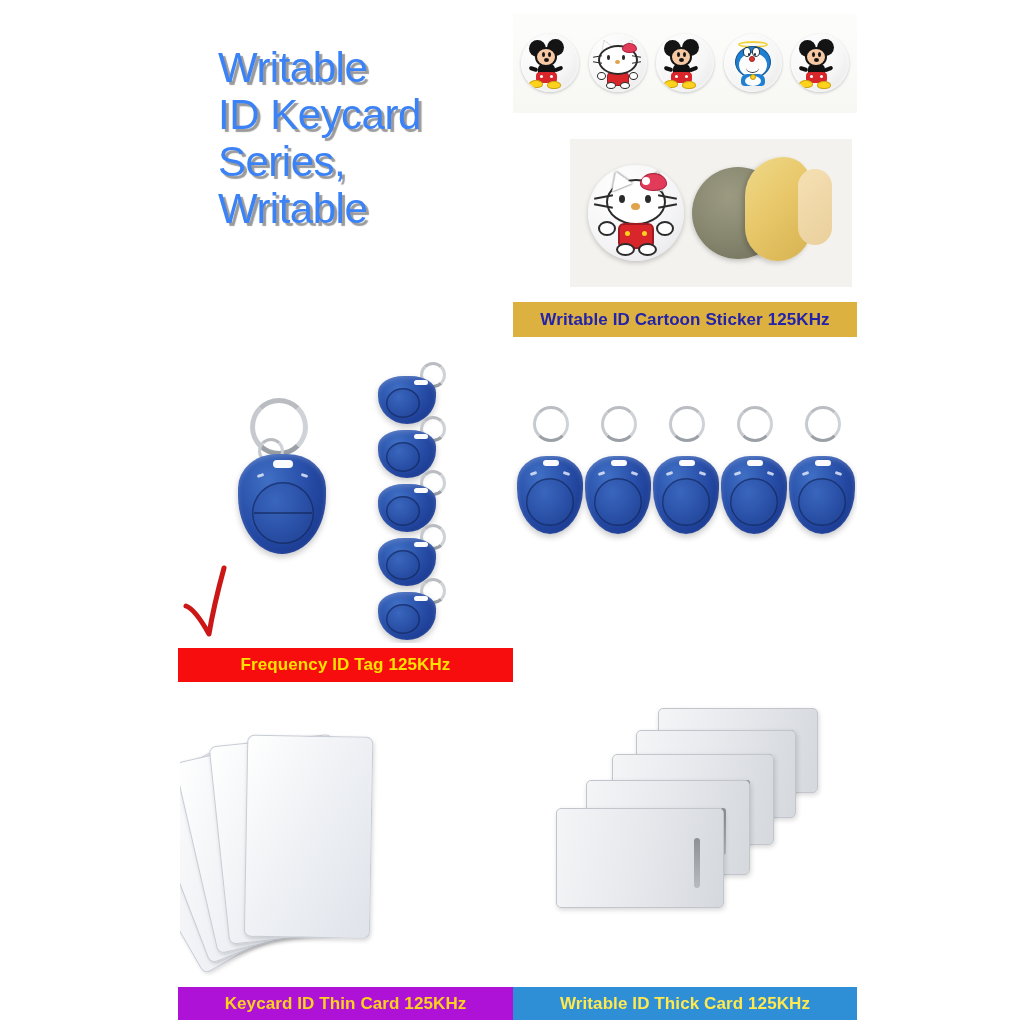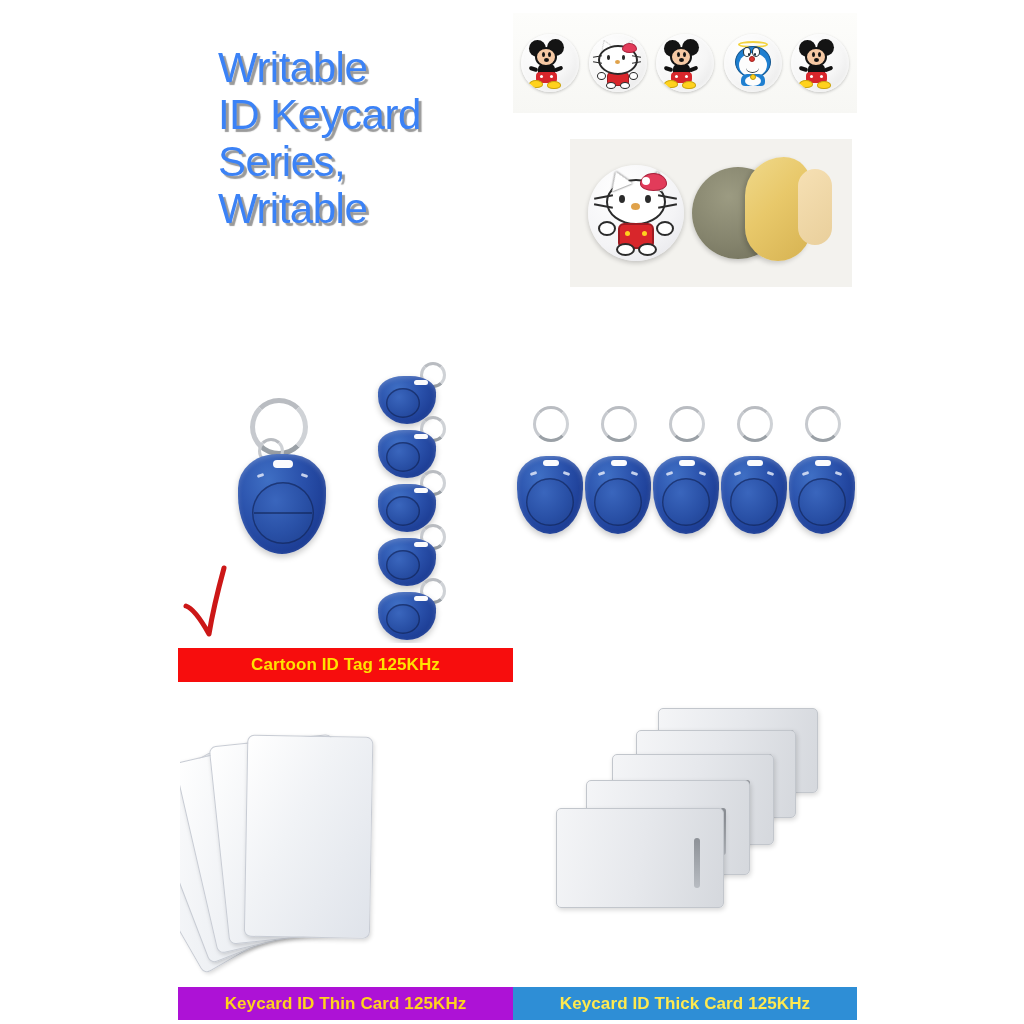--- a/index.html
+++ b/index.html
@@ -273,20 +273,23 @@
       <div style="position:absolute;left:28px;top:78px;width:19px;height:13px;border-radius:50%;
                   background:#fff;border:2px solid #2b2b2b;box-sizing:border-box;"></div>
       <div style="position:absolute;left:50px;top:78px;width:19px;height:13px;border-radius:50%;
                   background:#fff;border:2px solid #2b2b2b;box-sizing:border-box;"></div>
     </div>
     <div class="adh-disc"></div>
     <div class="finger"></div>
     <div class="finger-tip"></div>
   </div>
 
+  <div class="banner" style="left:513px;top:302px;width:344px;height:35px;background:#dcb13f;color:#2222aa;font-size:17px;">
+    <span>Writable ID Cartoon Sticker 125KHz</span>
+  </div>
 
   <div class="photo" style="left:180px;top:358px;width:300px;height:285px;background:#fff;">
 
     <div class="fob" style="left:58px;top:40px;">
       <div class="ring" style="left:12px;top:0;width:58px;height:58px;border-width:5px;"></div>
       <div class="ring" style="left:20px;top:40px;width:26px;height:26px;border-width:3.5px;"></div>
       <div class="fob-body" style="left:0;top:56px;width:88px;height:100px;"></div>
       <div class="fob-slot" style="left:35px;top:62px;width:20px;height:8px;"></div>
       <div class="fob-nickL" style="left:19px;top:76px;transform:rotate(-18deg);"></div>
       <div class="fob-nickR" style="left:63px;top:76px;transform:rotate(18deg);"></div>
@@ -367,21 +370,21 @@
       <div class="ring" style="left:16px;top:0;width:36px;height:36px;border-width:3.5px;"></div>
       <div class="fob-body" style="left:0;top:50px;width:66px;height:78px;"></div>
       <div class="fob-slot" style="left:26px;top:54px;width:16px;height:6px;"></div>
       <div class="fob-nickL" style="left:13px;top:66px;transform:rotate(-18deg);"></div>
       <div class="fob-nickR" style="left:46px;top:66px;transform:rotate(18deg);"></div>
       <div class="fob-disc" style="left:9px;top:72px;width:48px;height:48px;"></div>
     </div>
   </div>
 
   <div class="banner" style="left:178px;top:648px;width:335px;height:34px;background:#f70d0d;color:#ffe200;font-size:17px;">
-    <span>Cartoon ID Tag 125KHz</span>
+    <span>Frequency ID Tag 125KHz</span>
   </div>
 
   <div class="photo" style="left:180px;top:700px;width:300px;height:285px;background:#fff;">
     <div class="thin-card" style="left:10px;top:50px;width:120px;height:190px;transform:rotate(-30deg);transform-origin:60% 95%;"></div>
     <div class="thin-card" style="left:22px;top:46px;width:120px;height:193px;transform:rotate(-21deg);transform-origin:60% 95%;"></div>
     <div class="thin-card" style="left:34px;top:42px;width:122px;height:196px;transform:rotate(-13deg);transform-origin:60% 95%;"></div>
     <div class="thin-card" style="left:48px;top:38px;width:124px;height:199px;transform:rotate(-6deg);transform-origin:60% 95%;"></div>
     <div class="thin-card" style="left:64px;top:36px;width:126px;height:202px;transform:rotate(1deg);transform-origin:60% 95%;"></div>
   </div>
 
@@ -405,16 +408,16 @@
     <div>
       <div class="thick-face" style="left:26px;top:108px;width:168px;height:100px;"></div>
       <div class="thick-slot" style="left:164px;top:138px;height:50px;"></div>
     </div>
   </div>
 
   <div class="banner" style="left:178px;top:987px;width:335px;height:33px;background:#ad12d6;color:#ffd21e;font-size:17px;">
     <span>Keycard ID Thin Card 125KHz</span>
   </div>
   <div class="banner" style="left:513px;top:987px;width:344px;height:33px;background:#2e8ed6;color:#ffe94f;font-size:17px;">
-    <span>Keycard ID Thick Card 125KHz</span>
+    <span>Writable ID Thick Card 125KHz</span>
   </div>
 
 </div>
 
 </body></html>

